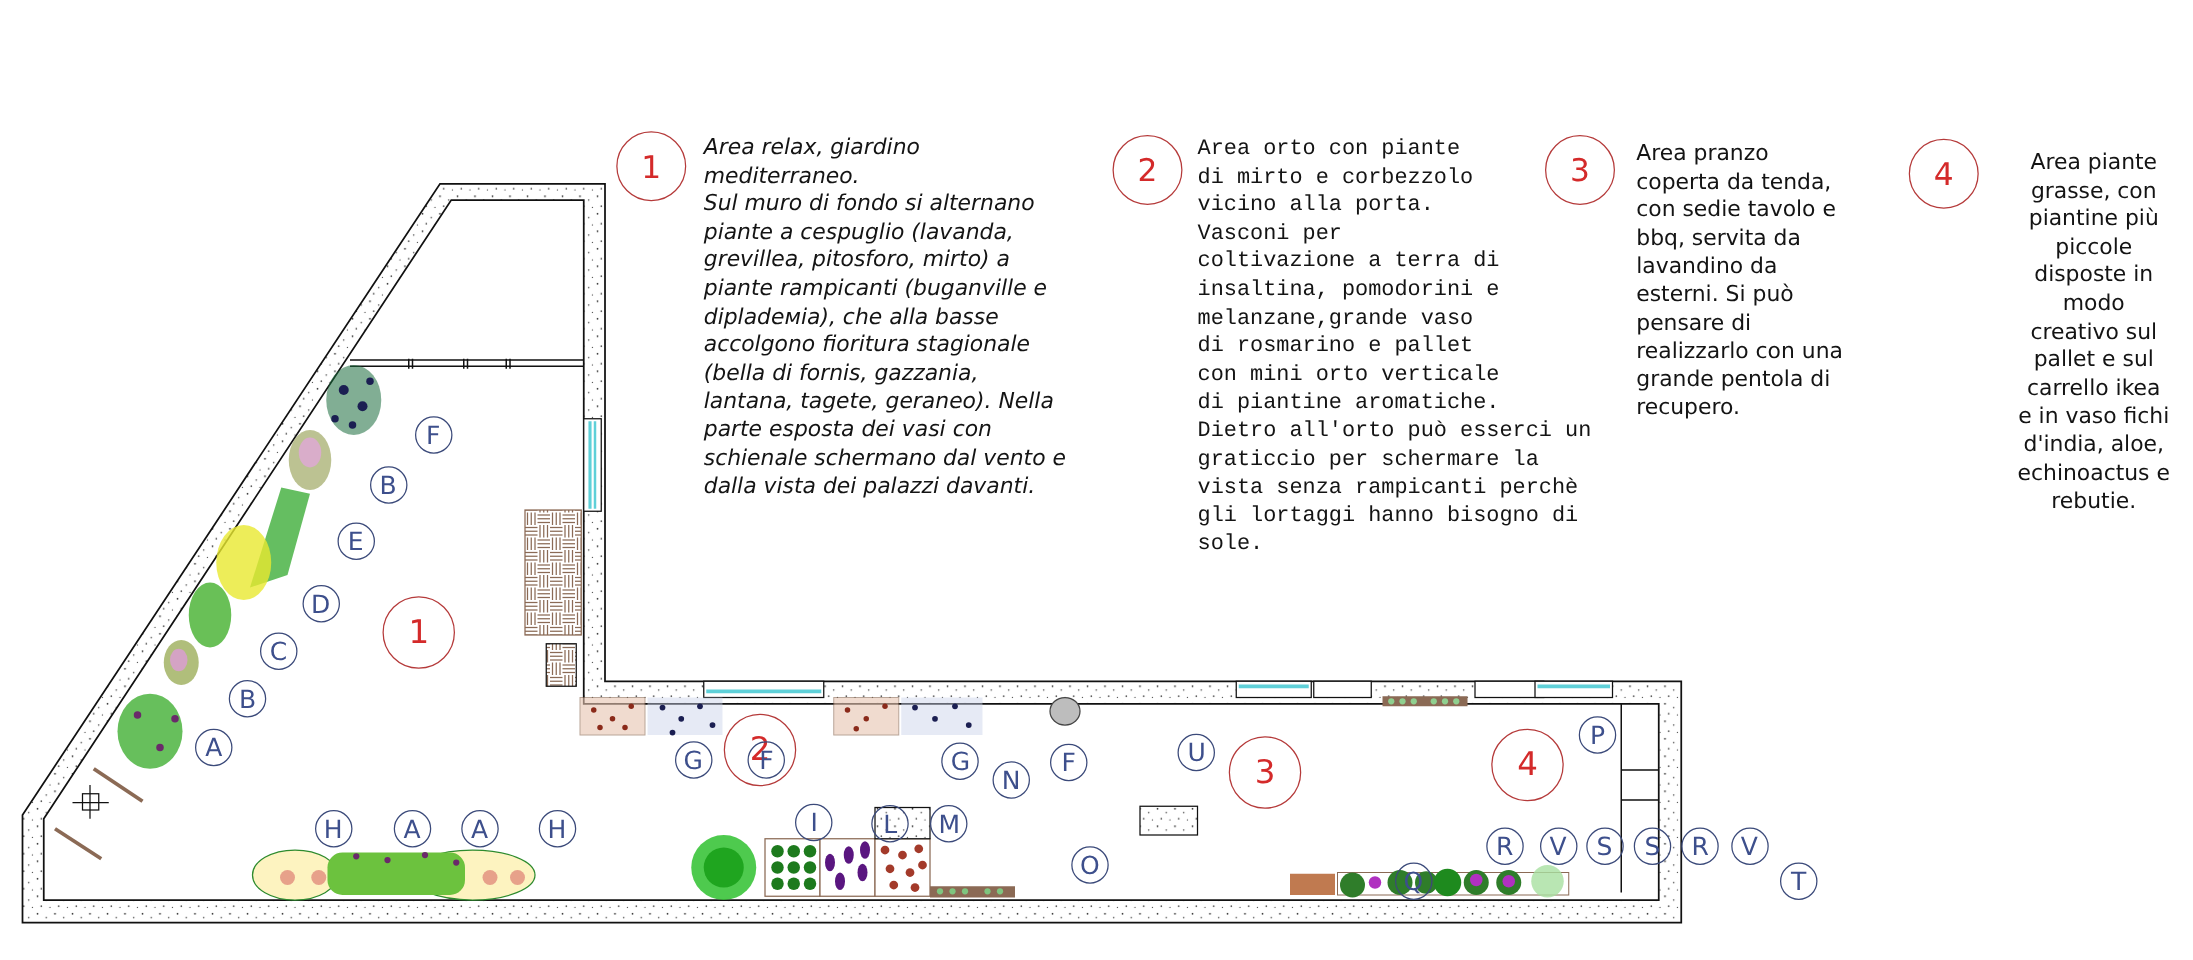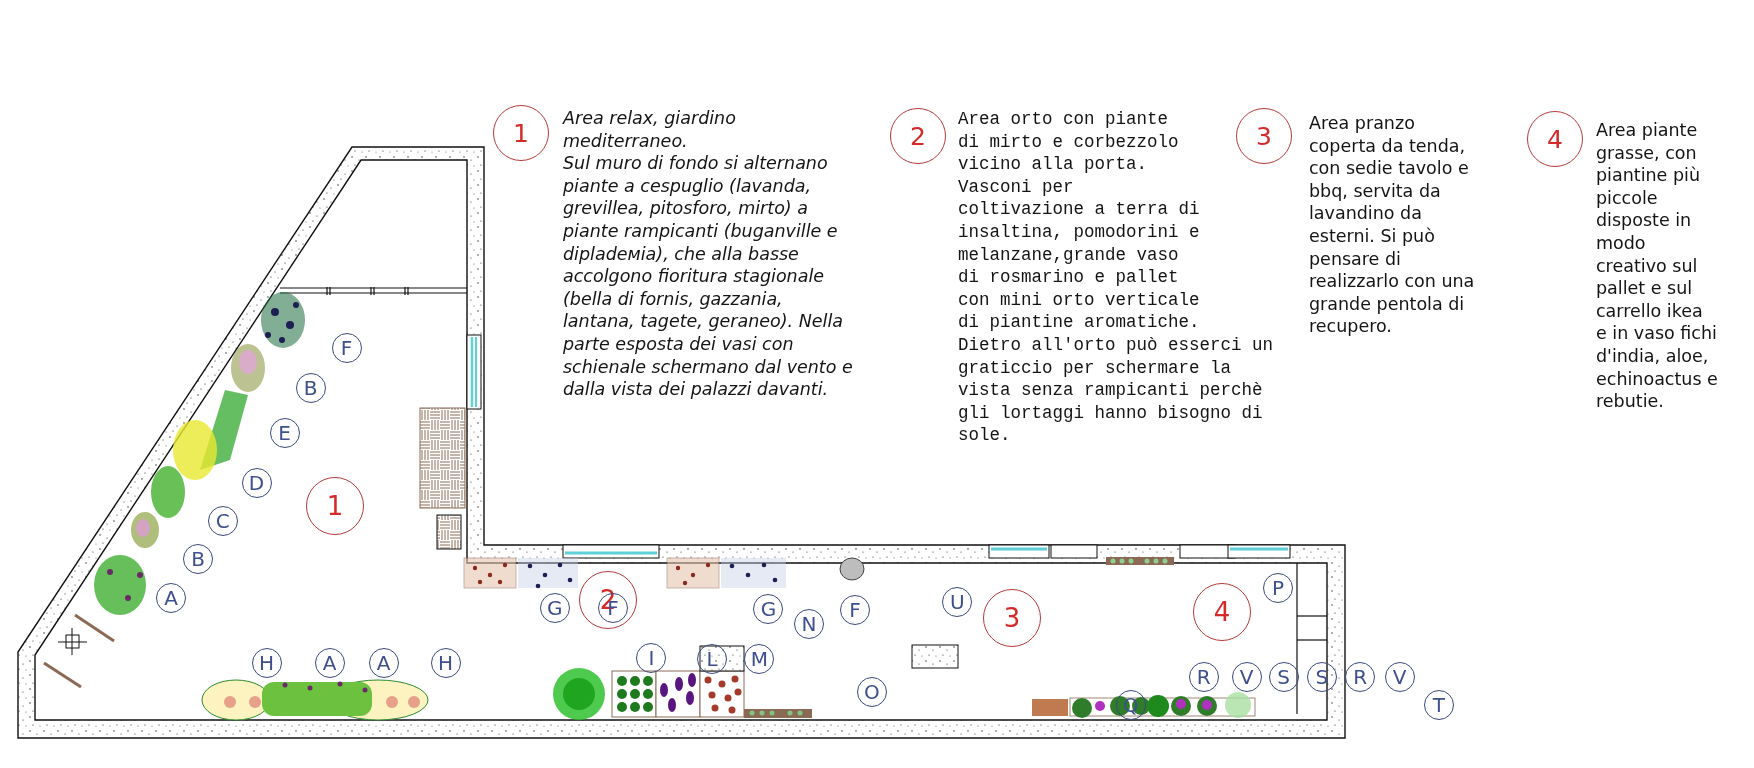--- a/index.html
+++ b/index.html
@@ -278,21 +278,21 @@
 con sedie tavolo e
 bbq, servita da
 lavandino da
 esterni.  Si può
 pensare di
 realizzarlo con una
 grande pentola di
 recupero.</div>
 
 <div class="zone-num" style="left:1527px;top:111px;">4</div>
-<div class="desc" style="left:1596px;top:119px;width:158px;">Area piante
+<div class="desc" style="left:1596px;top:119px;width:158px;text-align:center;">Area piante
 grasse, con
 piantine più
 piccole
 disposte in
 modo
 creativo sul
 pallet e sul
 carrello ikea
 e in vaso fichi
 d'india, aloe,

